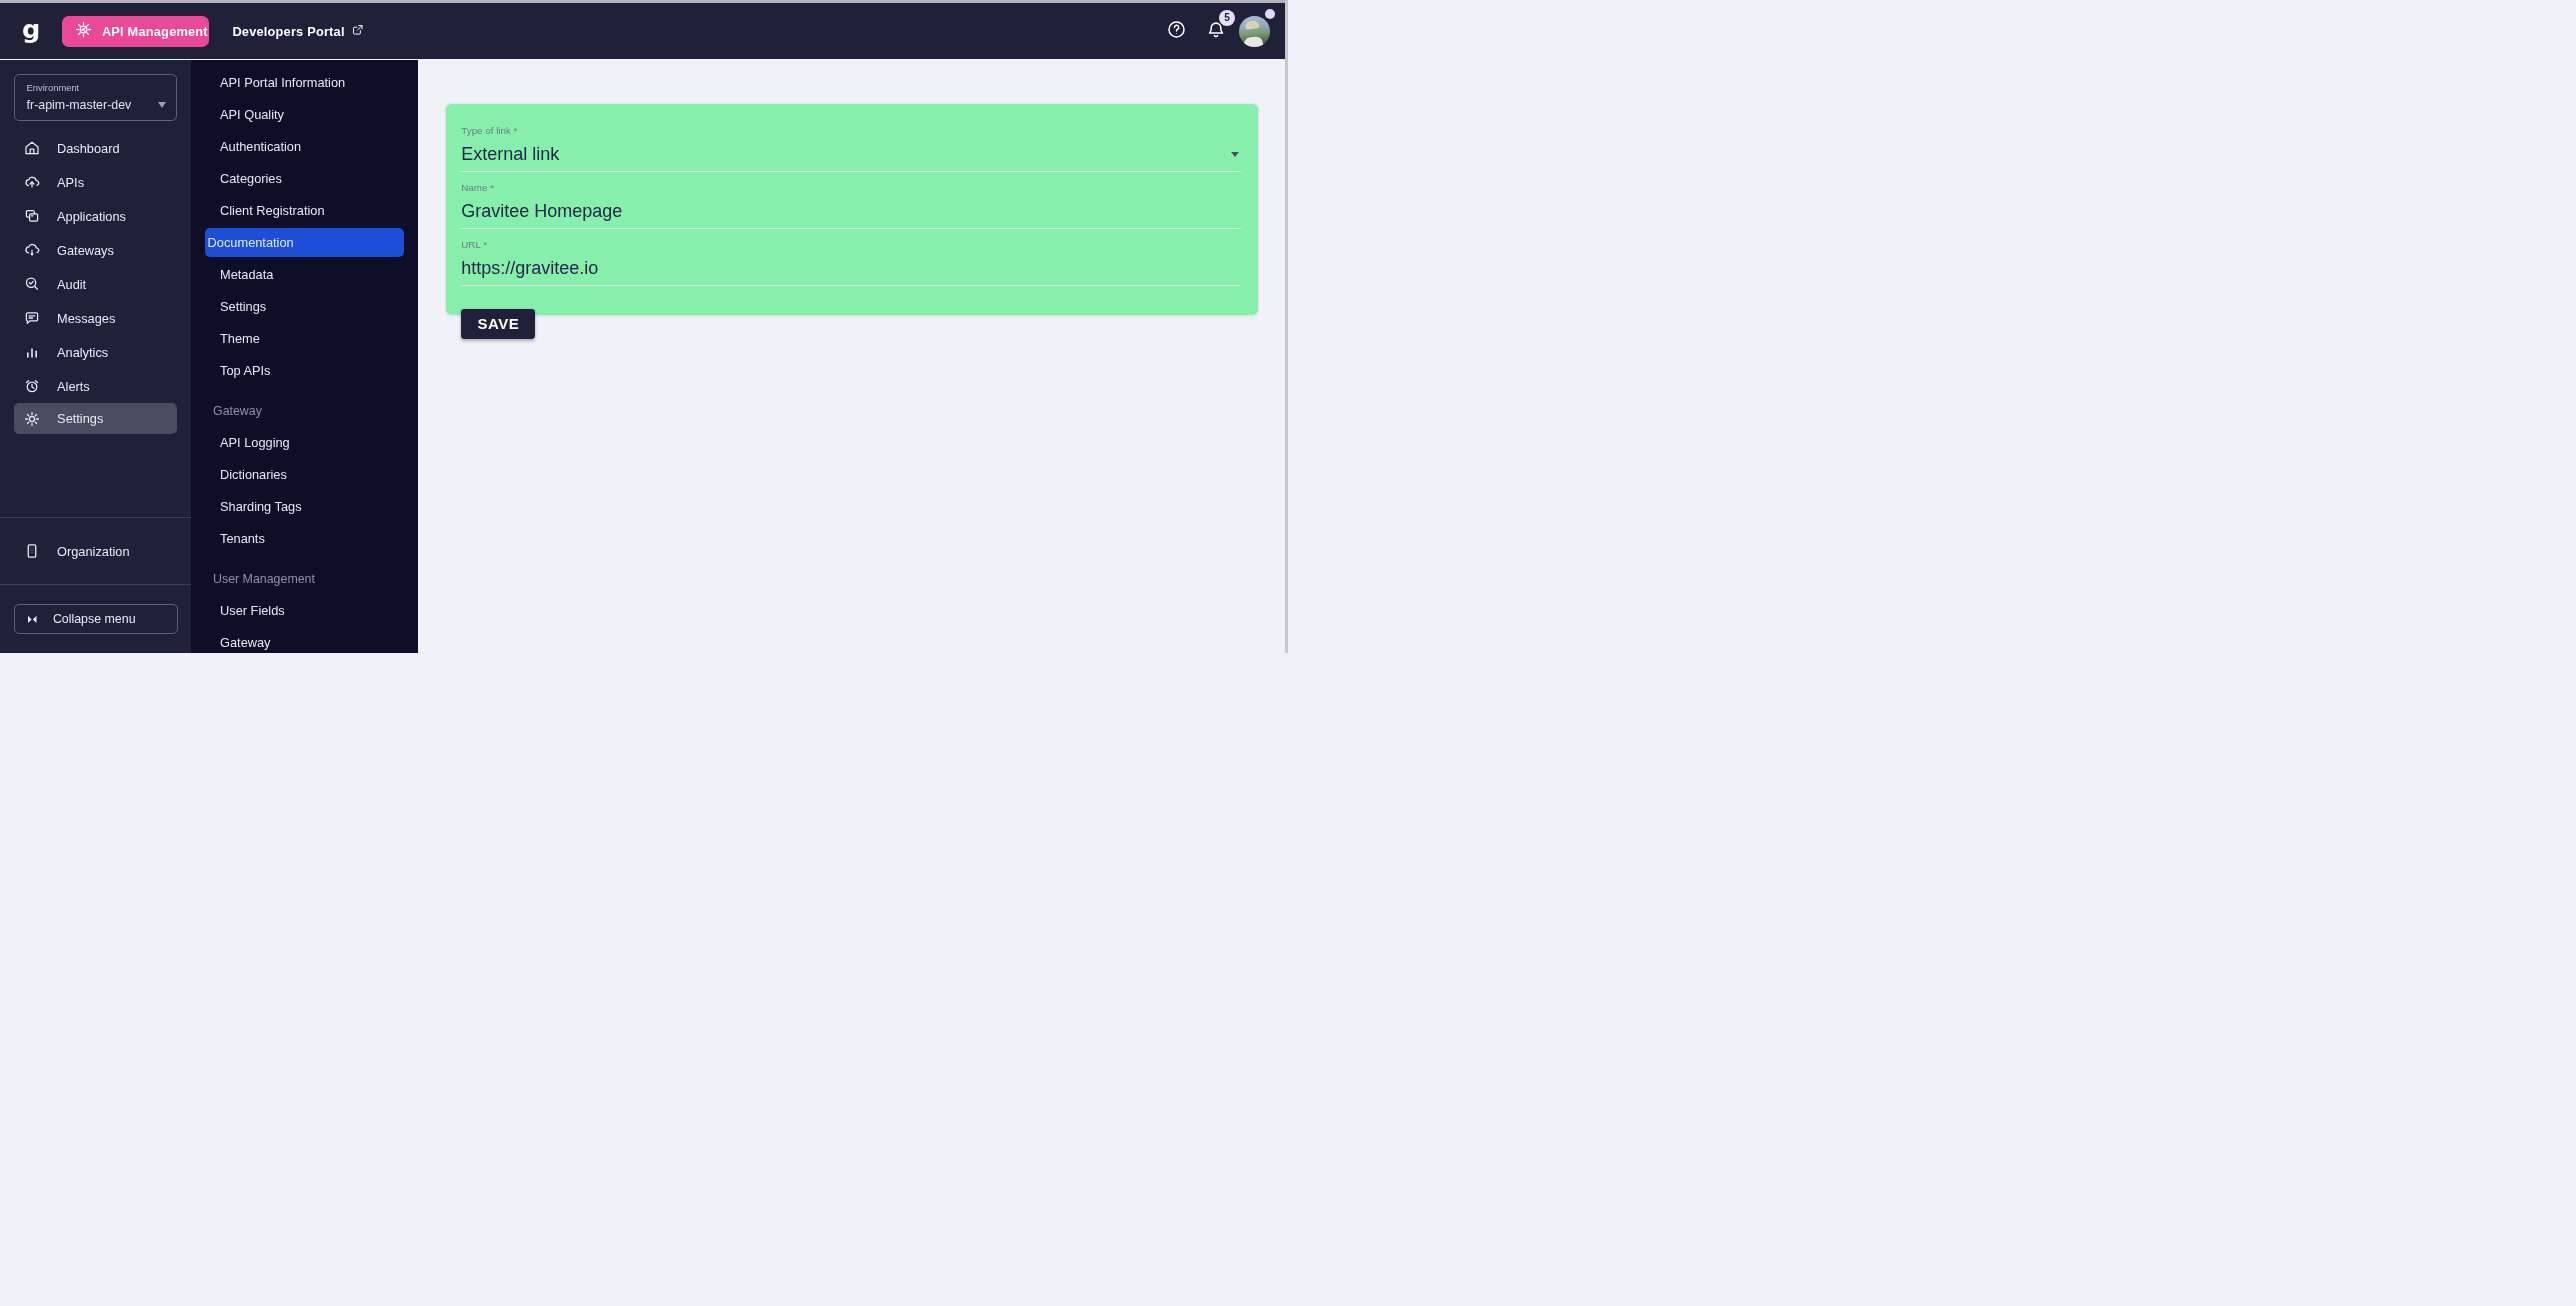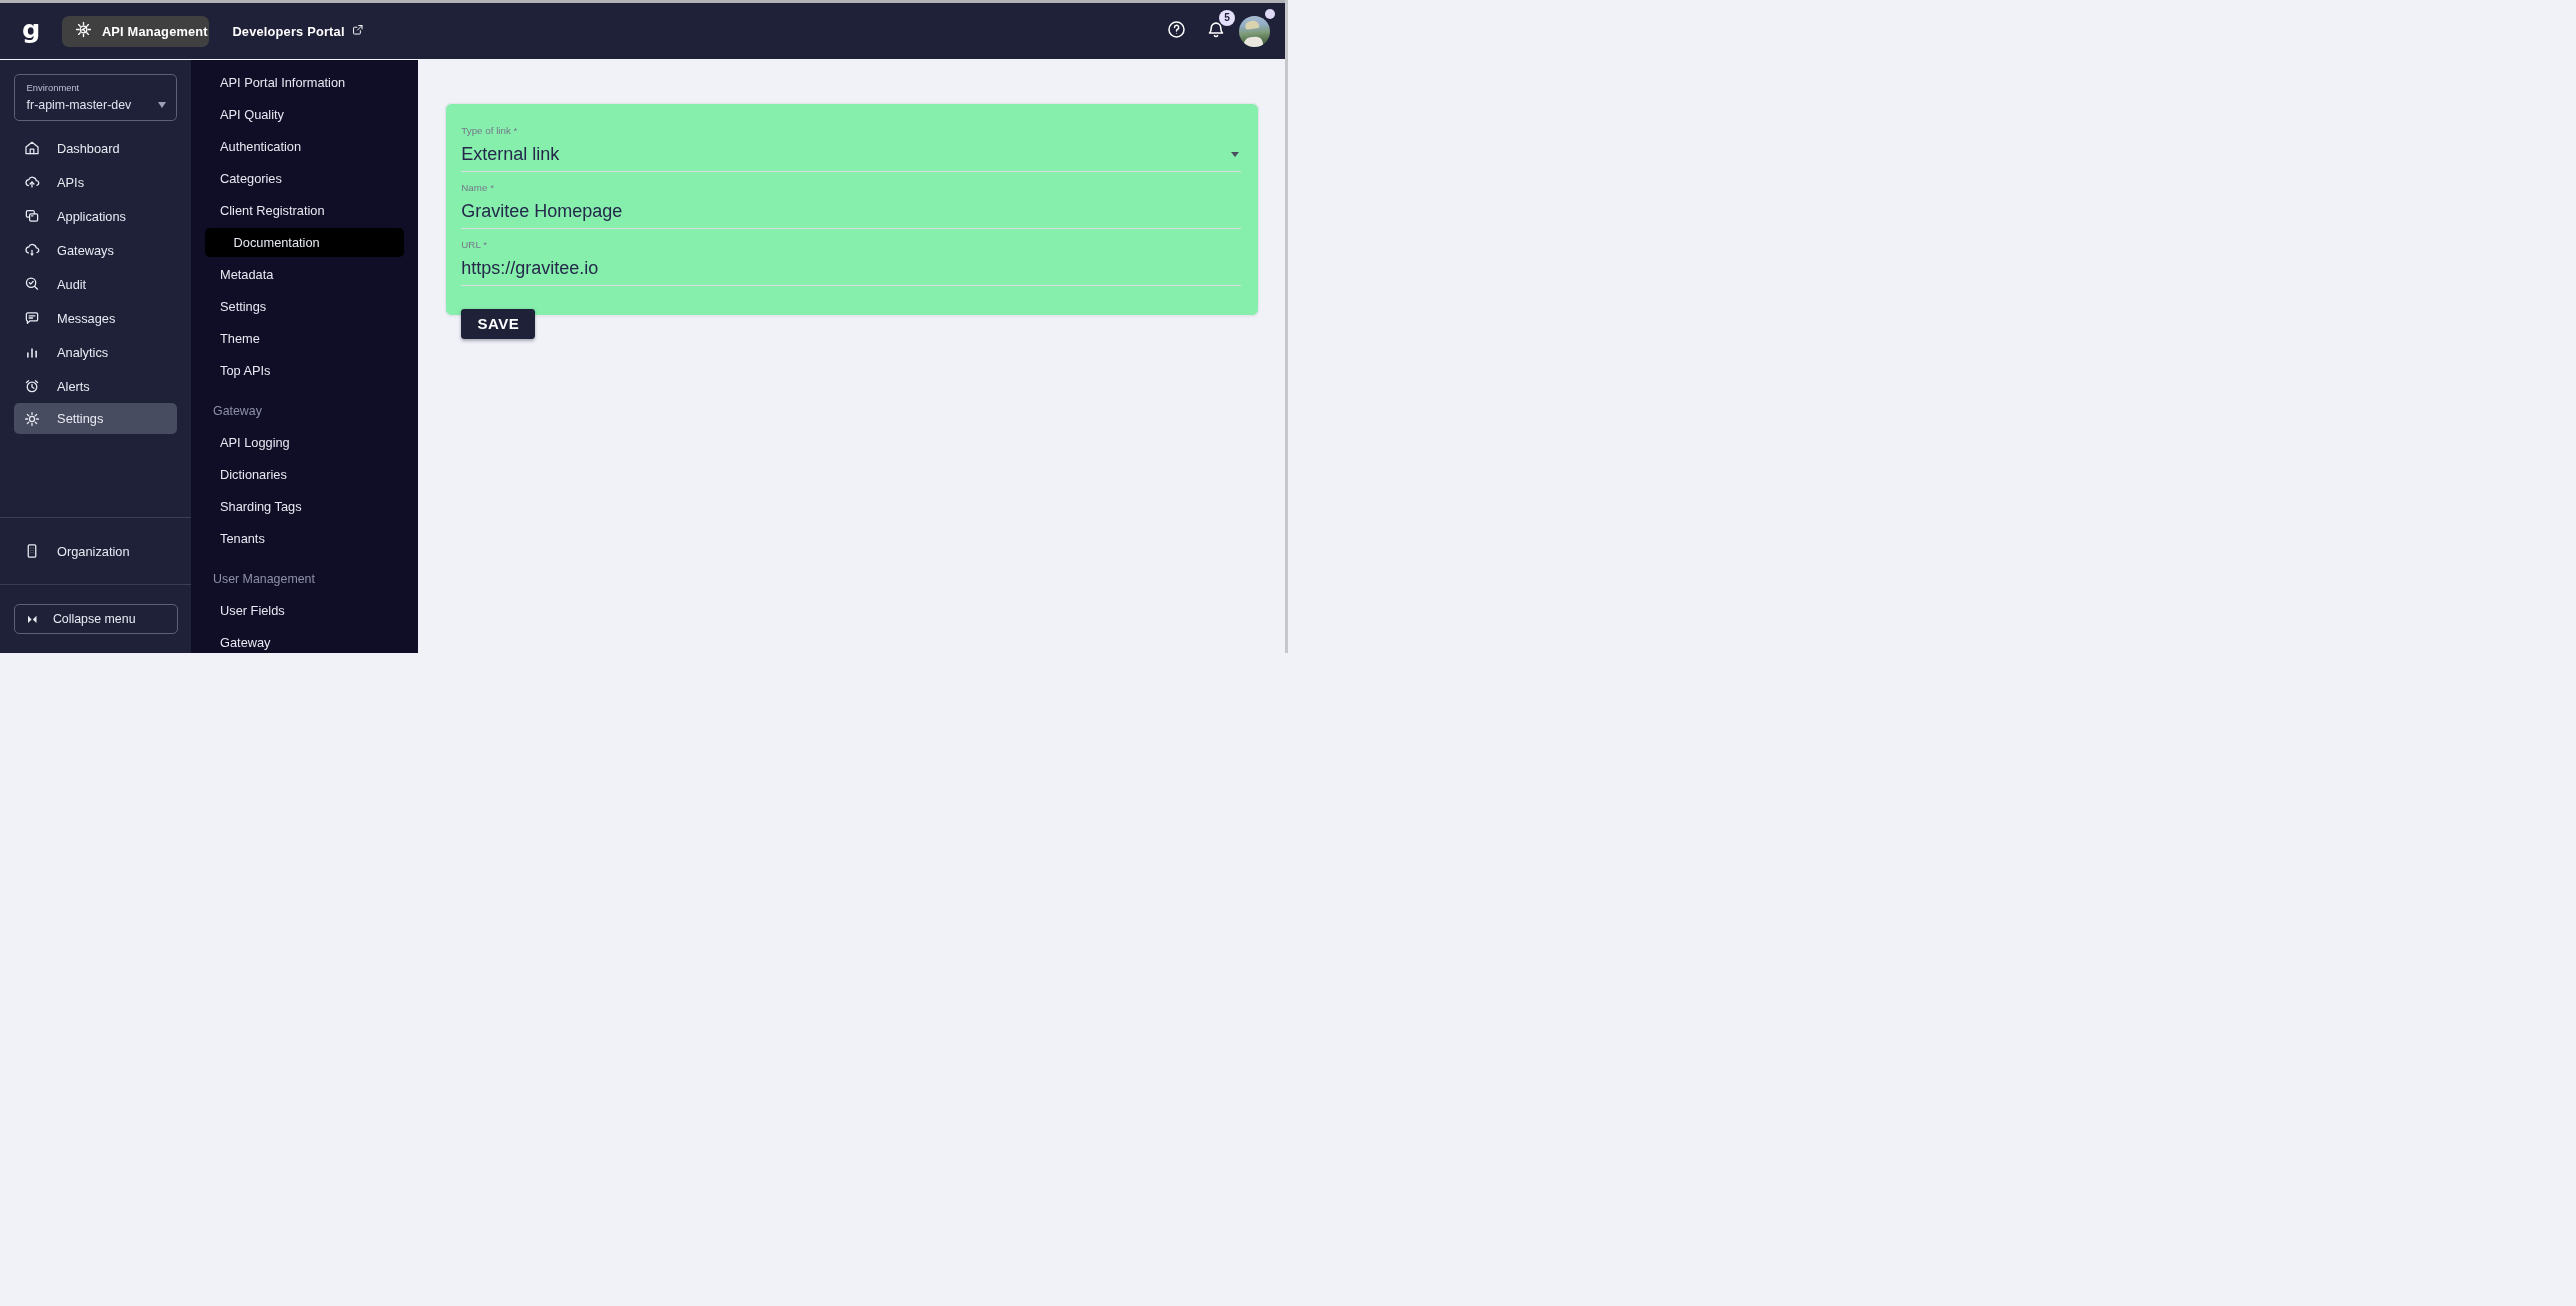--- a/index.html
+++ b/index.html
@@ -19,21 +19,21 @@
     position:absolute; top:3.4px; left:0; right:0; height:56px;
     background:#1e2138; display:flex; align-items:center;
     padding:0 18px 0 22px; z-index:40;
   }
   .logo-g {
     color:#ffffff; font-family:"DejaVu Sans", sans-serif; font-weight:700;
     font-size:25.6px; line-height:25.6px; letter-spacing:-0.9px; margin-top:-3.4px;
   }
   .app-btn {
     margin-left:23px; height:31px; width:147px; border:none; cursor:pointer;
-    background:#404040; border-radius:6.8px; display:flex; align-items:center;
+    background:#ec4899; border-radius:6.8px; display:flex; align-items:center;
     padding:0 12px; gap:8.5px; color:#fff;
   }
   .app-btn .lbl { font-size:12.8px; font-weight:700; letter-spacing:0.2px; color:#fff; white-space:nowrap; }
   .portal-link {
     margin-left:23px; display:flex; align-items:center; gap:6.8px; cursor:pointer;
     color:#fff; font-size:12.8px; font-weight:700; letter-spacing:0.2px; text-decoration:none;justify-content:space-between;
   }
   .topbar-spacer { flex:1; }
   .icon-btn { background:none; border:none; cursor:pointer; display:flex; align-items:center; justify-content:center; position:relative; }
   .help-btn { margin-right:18px; }
@@ -96,21 +96,21 @@
   
   .subnav {
     position:absolute; top:60px; left:191px; width:227px; bottom:0;
     background:#100e26; padding-top:6.8px; z-index:20; overflow:hidden;
   }
   .subnav-item {
     height:32px; line-height:32px; padding-left:29px; font-size:12.8px;
     color:#e7e9f2; cursor:pointer; white-space:nowrap;
   }
   .subnav-item.active {
-    background:#000000; border-radius:5.1px; margin:1.7px 13.6px; padding-left:29px;
+    background:#1d4ed8; border-radius:5.1px; margin:1.7px 13.6px; padding-left:3px;
     height:29px; line-height:29px;
   }
   .subnav-header {
     height:32px; line-height:32px; padding-left:22px; font-size:12.4px;
     color:#8d91a6; margin-top:7.7px; cursor:default;
   }
 
   
   .main { position:absolute; top:60px; left:417px; right:0; bottom:0; background:#f1f2f8; }
   .card {

